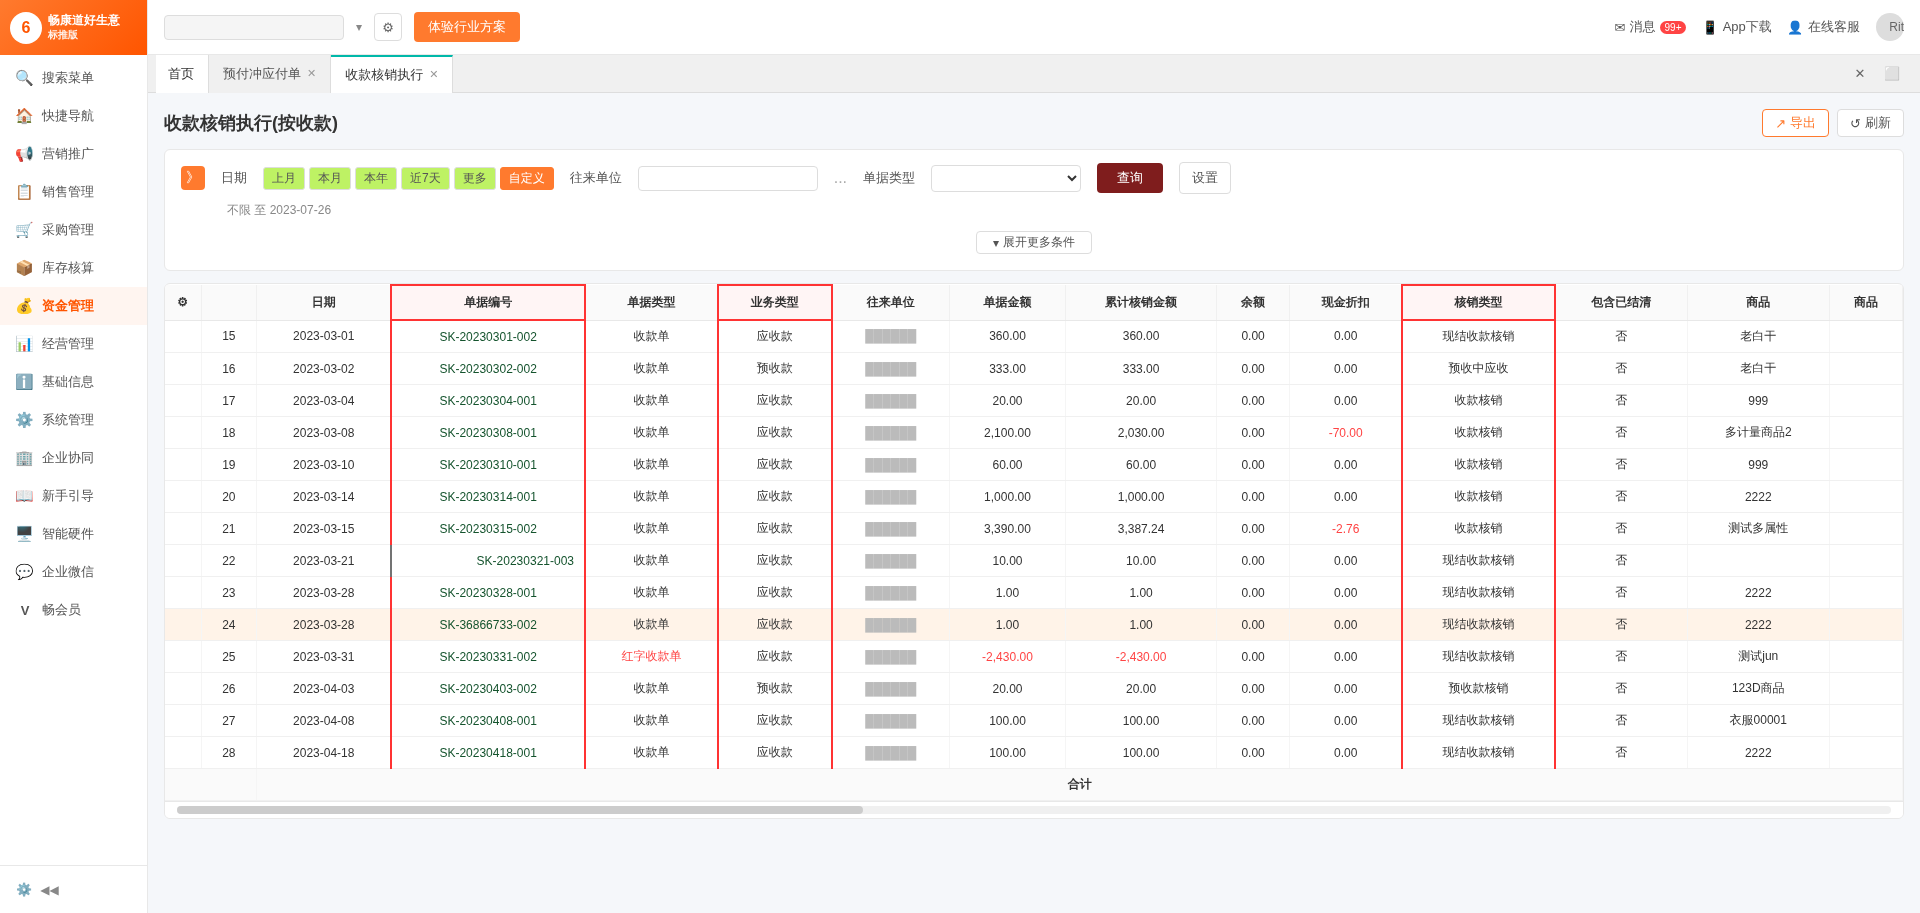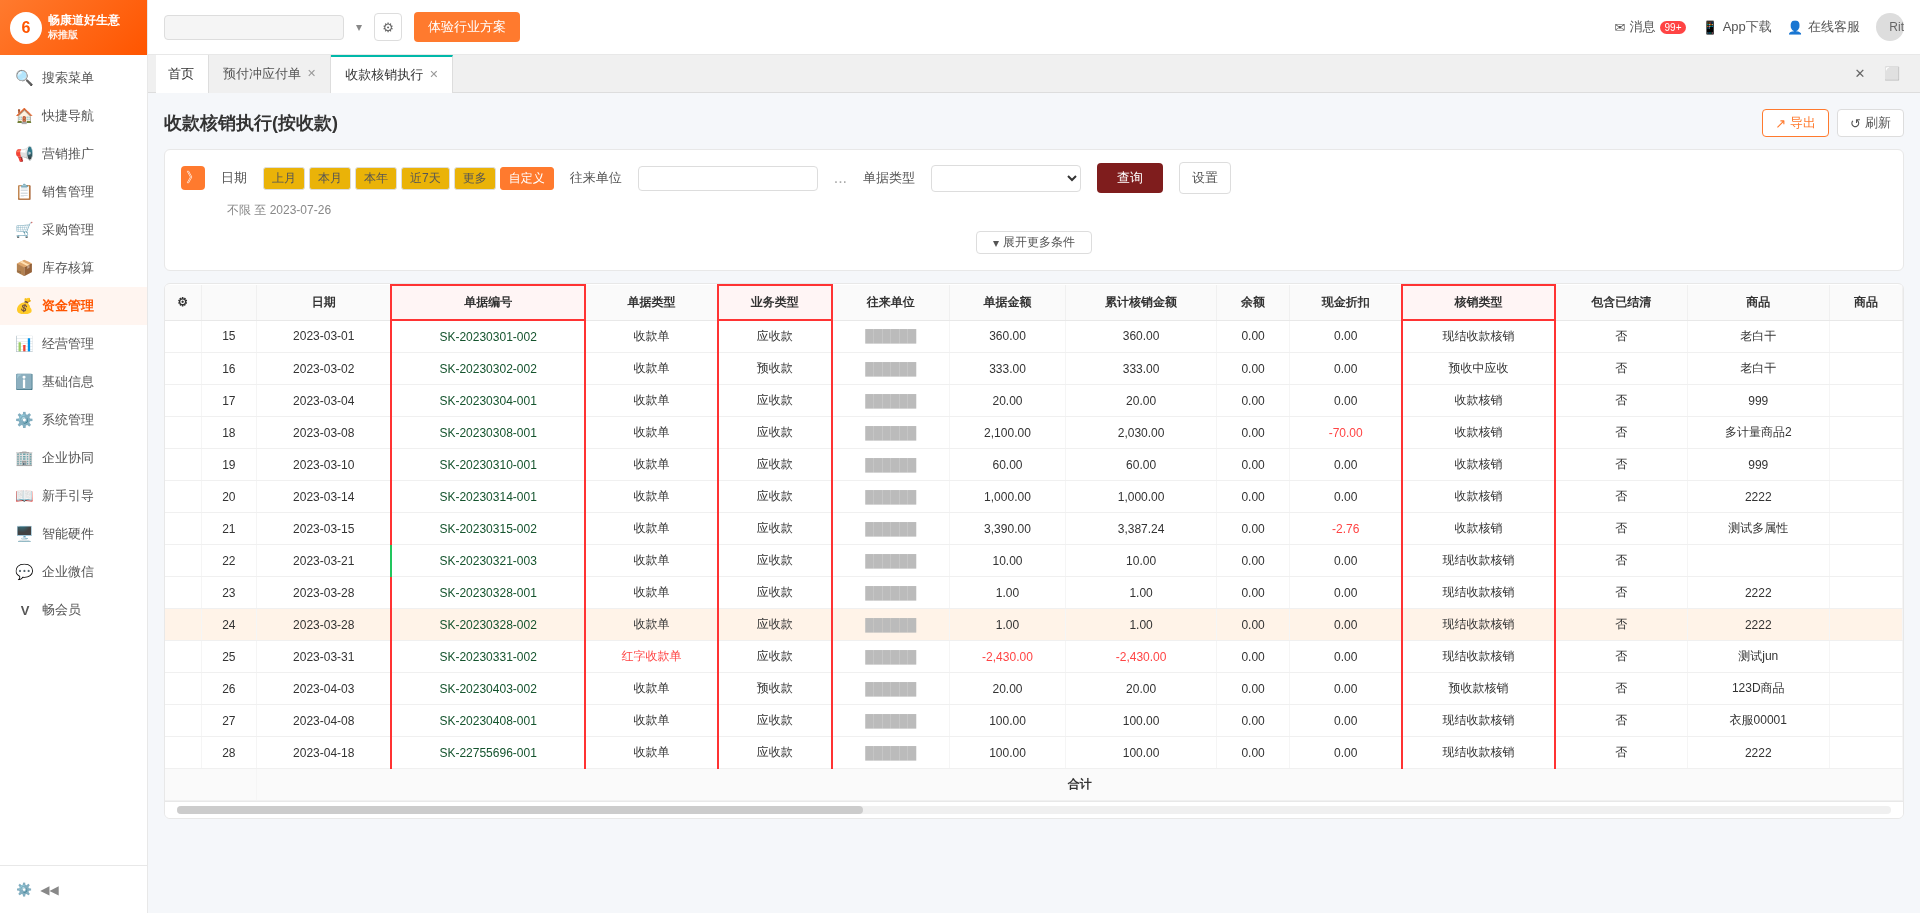--- a/index.html
+++ b/index.html
@@ -53,21 +53,21 @@
     .page-header-actions { display: flex; gap: 8px; }
     .btn-export { border: 1px solid #ff7a2e; color: #ff7a2e; background: #fff; border-radius: 4px; padding: 4px 12px; cursor: pointer; font-size: 13px; display: flex; align-items: center; gap: 4px; }
     .btn-refresh { border: 1px solid #ddd; color: #555; background: #fff; border-radius: 4px; padding: 4px 12px; cursor: pointer; font-size: 13px; display: flex; align-items: center; gap: 4px; }
 
     
     .filter-bar { background: #fff; border: 1px solid #e8e8e8; border-radius: 6px; padding: 12px 16px; margin-bottom: 12px; display: flex; flex-direction: column; gap: 8px; }
     .filter-row { display: flex; align-items: center; gap: 16px; flex-wrap: wrap; }
     .filter-expand-btn { background: #ff7a2e; color: #fff; border: none; border-radius: 4px; width: 24px; height: 24px; cursor: pointer; font-size: 14px; display: flex; align-items: center; justify-content: center; }
     .filter-label { color: #555; font-size: 13px; white-space: nowrap; }
     .filter-date-btns { display: flex; gap: 4px; align-items: center; }
-    .filter-date-btn { padding: 2px 8px; border: 1px solid #ddd; border-radius: 3px; cursor: pointer; font-size: 12px; color: #555; background: #eab308; }
+    .filter-date-btn { padding: 2px 8px; border: 1px solid #ddd; border-radius: 3px; cursor: pointer; font-size: 12px; color: #555; background: #bef264; }
     .filter-date-btn.custom { background: #ff7a2e; color: #fff; border-color: #ff7a2e; }
     .filter-date-hint { color: #888; font-size: 12px; }
     .filter-input { border: 1px solid #ddd; border-radius: 4px; padding: 4px 10px; font-size: 13px; min-width: 150px; color: #333; }
     .filter-dots { color: #aaa; font-size: 16px; cursor: pointer; }
     .filter-select { border: 1px solid #ddd; border-radius: 4px; padding: 4px 10px; font-size: 13px; min-width: 150px; color: #333; background: #fff; }
     .btn-query { background: #7f1d1d; color: #fff; border: none; border-radius: 4px; padding: 6px 20px; font-size: 13px; cursor: pointer; }
     .btn-setting { border: 1px solid #ddd; color: #555; background: #fff; border-radius: 4px; padding: 6px 12px; cursor: pointer; font-size: 13px; }
     .expand-more { display: flex; align-items: center; justify-content: center; padding: 4px 0; }
     .expand-more-btn { border: 1px solid #ddd; background: #fff; border-radius: 4px; padding: 2px 16px; font-size: 12px; color: #555; cursor: pointer; display: flex; align-items: center; gap: 4px; }
 
@@ -414,21 +414,21 @@
               <td class="negative">-2.76</td>
               <td style="border-left:2px solid #ff3333; border-right:2px solid #ff3333;">收款核销</td>
               <td>否</td>
               <td>测试多属性</td>
               <td></td>
             </tr>
             <tr>
               <td></td>
               <td>22</td>
               <td>2023-03-21</td>
-              <td style="border-left:2px solid #22c55e; border-right:2px solid #ff3333;"><a class="link-text">SK-20230321-003</a></td>
+              <td style="border-left:2px solid #737373; border-right:2px solid #ff3333;text-align:right;"><a class="link-text">SK-20230321-003</a></td>
               <td>收款单</td>
               <td style="border-left:2px solid #ff3333; border-right:2px solid #ff3333;">应收款</td>
               <td style="color:#bbb;">██████</td>
               <td>10.00</td>
               <td>10.00</td>
               <td>0.00</td>
               <td>0.00</td>
               <td style="border-left:2px solid #ff3333; border-right:2px solid #ff3333;">现结收款核销</td>
               <td>否</td>
               <td></td>
@@ -448,21 +448,21 @@
               <td>0.00</td>
               <td style="border-left:2px solid #ff3333; border-right:2px solid #ff3333;">现结收款核销</td>
               <td>否</td>
               <td>2222</td>
               <td></td>
             </tr>
             <tr class="highlighted">
               <td></td>
               <td>24</td>
               <td>2023-03-28</td>
-              <td style="border-left:2px solid #ff3333; border-right:2px solid #ff3333;"><a class="link-text">SK-20230328-002</a></td>
+              <td style="border-left:2px solid #ff3333; border-right:2px solid #ff3333;"><a class="link-text">SK-36866733-002</a></td>
               <td>收款单</td>
               <td style="border-left:2px solid #ff3333; border-right:2px solid #ff3333;">应收款</td>
               <td style="color:#bbb;">██████</td>
               <td>1.00</td>
               <td>1.00</td>
               <td>0.00</td>
               <td>0.00</td>
               <td style="border-left:2px solid #ff3333; border-right:2px solid #ff3333;">现结收款核销</td>
               <td>否</td>
               <td>2222</td>
@@ -516,21 +516,21 @@
               <td>0.00</td>
               <td style="border-left:2px solid #ff3333; border-right:2px solid #ff3333;">现结收款核销</td>
               <td>否</td>
               <td>衣服00001</td>
               <td></td>
             </tr>
             <tr>
               <td></td>
               <td>28</td>
               <td>2023-04-18</td>
-              <td style="border-left:2px solid #ff3333; border-right:2px solid #ff3333;"><a class="link-text">SK-22755696-001</a></td>
+              <td style="border-left:2px solid #ff3333; border-right:2px solid #ff3333;"><a class="link-text">SK-20230418-001</a></td>
               <td>收款单</td>
               <td style="border-left:2px solid #ff3333; border-right:2px solid #ff3333;">应收款</td>
               <td style="color:#bbb;">██████</td>
               <td>100.00</td>
               <td>100.00</td>
               <td>0.00</td>
               <td>0.00</td>
               <td style="border-left:2px solid #ff3333; border-right:2px solid #ff3333;">现结收款核销</td>
               <td>否</td>
               <td>2222</td>

